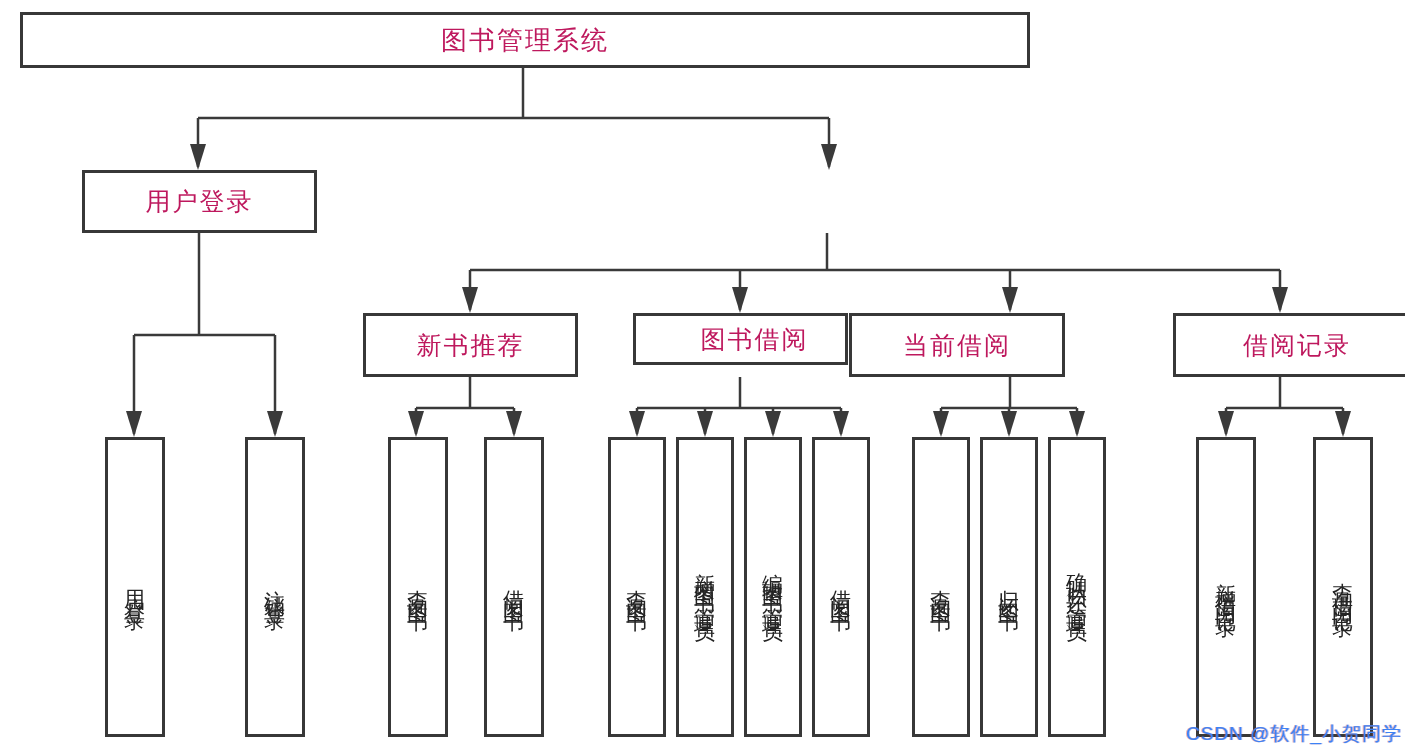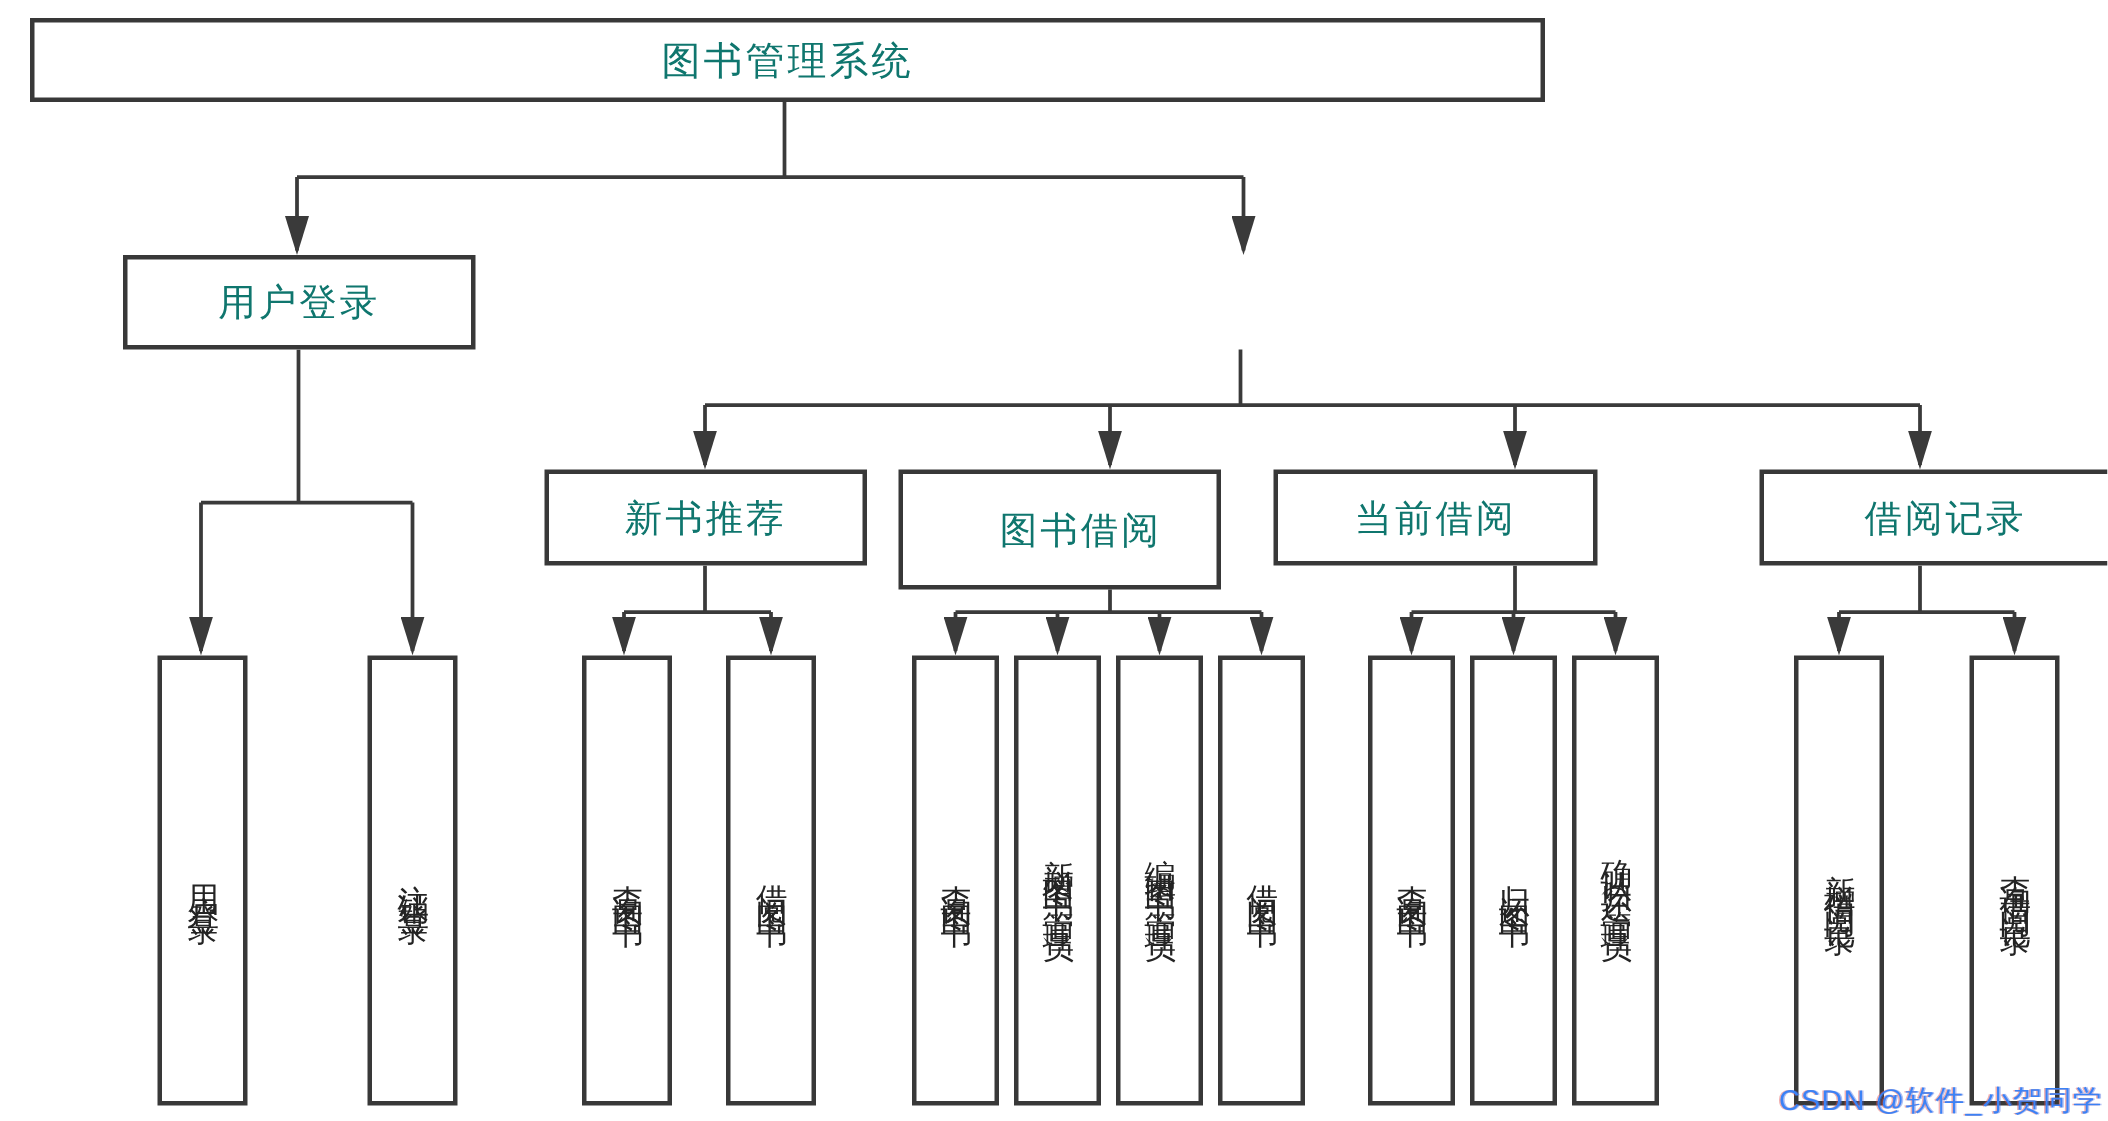--- a/index.html
+++ b/index.html
@@ -26,21 +26,21 @@
     box-sizing: border-box;
     border: 3px solid #383838;
     background: #ffffff;
     display: flex;
     align-items: center;
     justify-content: center;
     z-index: 2;
   }
   .box.h span {
     font-size: 25px;
-    color: #0f766e;
+    color: #be185d;
     letter-spacing: 2px;
     white-space: nowrap;
   }
   .box.root span {
     font-size: 26px;
   }
   .box.v span {
     writing-mode: vertical-rl;
     text-orientation: mixed;
     font-size: 21px;
@@ -119,21 +119,21 @@
     <span>图书管理系统</span>
   </div>
 
   <div class="box h" style="left:82px; top:170px; width:235px; height:63px;">
     <span>用户登录</span>
   </div>
 
   <div class="box h" style="left:363px; top:313px; width:215px; height:64px;justify-content:center;">
     <span>新书推荐</span>
   </div>
-  <div class="box h" style="left:599px; top:313px; width:215px; height:80px;padding-left:28px;">
+  <div class="box h" style="left:633px; top:313px; width:215px; height:52px;padding-left:28px;">
     <span>图书借阅</span>
   </div>
   <div class="box h" style="left:849px; top:313px; width:216px; height:64px;">
     <span>当前借阅</span>
   </div>
   <div class="box h" style="left:1173px; top:313px; width:248px; height:64px;">
     <span>借阅记录</span>
   </div>
 
   <div class="box v" style="left:105px; top:437px; width:60px; height:300px;">

